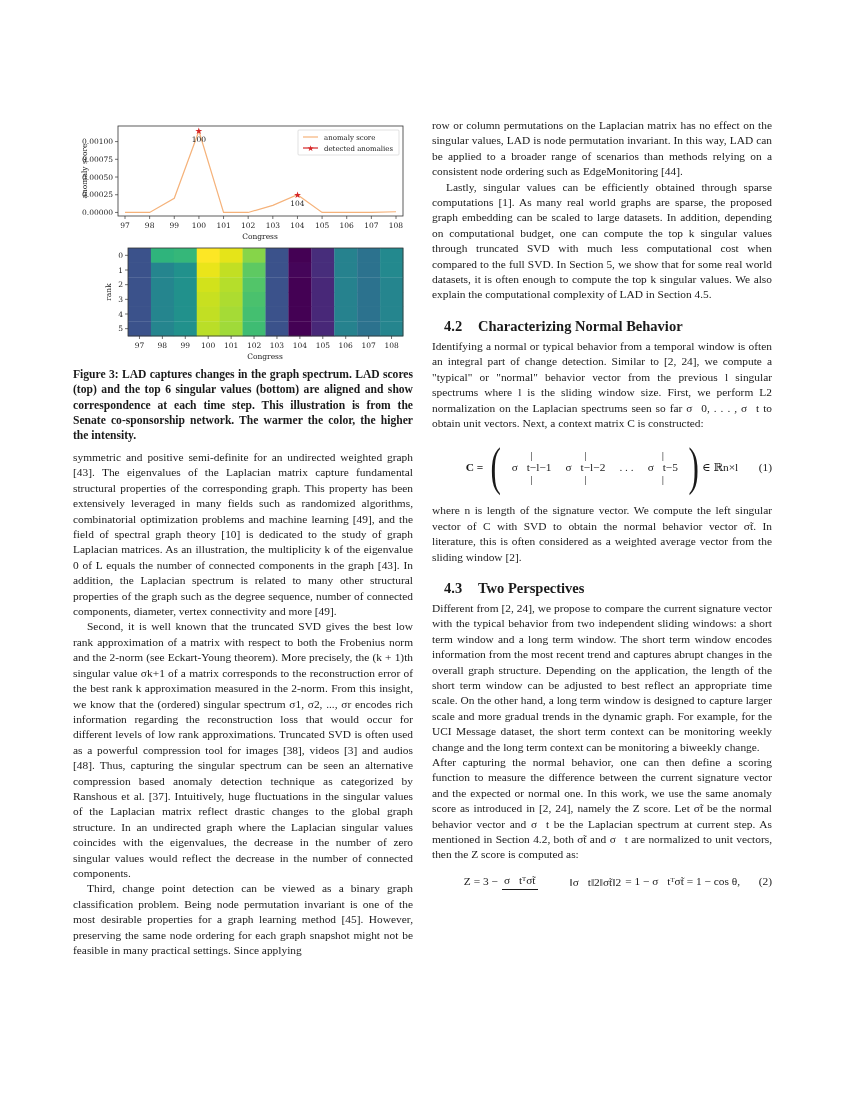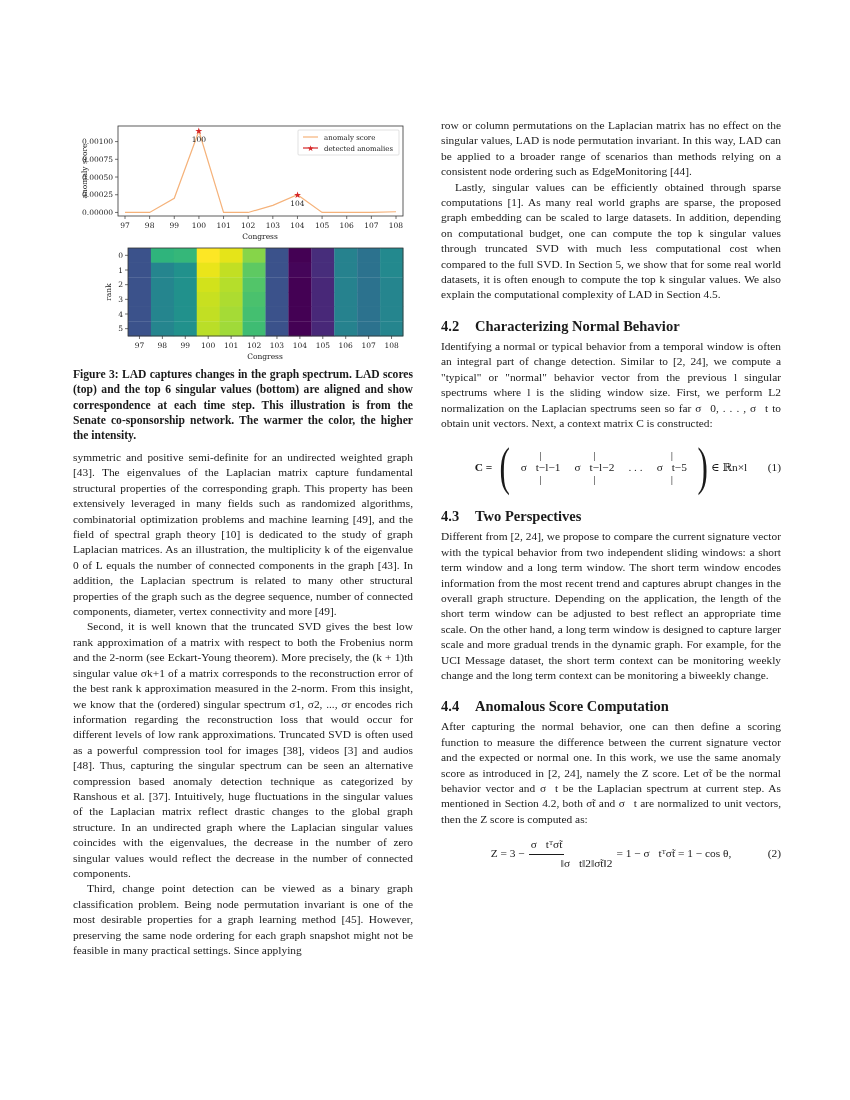--- a/index.html
+++ b/index.html
@@ -1,32 +1,32 @@
 <!DOCTYPE html>
 <html><head>
 <meta charset="utf-8">
 <style>
   html, body { margin:0; padding:0; background:#ffffff; }
   body { width:850px; height:1100px; position:relative; overflow:hidden;
          font-family:"Liberation Serif", "DejaVu Serif", serif; color:#1a1a1a; }
   .col { position:absolute; width:340px; font-size:11.4px; line-height:15.4px; text-align:justify; }
   .col-left { left:73px; top:450px; }
-  .col-right { left:441px; top:118px; }
+  .col-right { left:432px; top:118px; }
   p { margin:0; hyphens:auto; }
   p.indent { text-indent:14px;font-family:Liberation Serif, serif; }
   .caption { position:absolute; left:73px; top:367px; width:340px; font-weight:bold;
              font-size:11.6px; line-height:15.3px; text-align:justify; }
-  h3 { font-size:14.5px; font-weight:bold; margin:14px 0 4px 0; line-height:18px; }
+  h3 { font-size:14.5px; font-weight:bold; margin:14px 0 4px 12px; line-height:18px; }
   h3 .num { display:inline-block; width:34px; }
   .eq { display:flex; align-items:center; justify-content:center; position:relative; margin:10px 0 10px 0; font-size:11.4px; }
   .eq .eqnum { position:absolute; right:0; }
   .matrix { display:flex; align-items:center; }
   .paren { font-size:52px; line-height:52px; font-weight:100; transform:scaleX(0.6); }
   .mcol { display:flex; flex-direction:column; align-items:center; margin:0 7px; line-height:12px; }
-  .frac { display:inline-flex; flex-direction:column; align-items:flex-start; vertical-align:middle; margin:0 4px; }
+  .frac { display:inline-flex; flex-direction:row; align-items:flex-end; vertical-align:middle; margin:0 4px; }
   .frac .top { border-bottom:1px solid #1a1a1a; padding:0 2px 1px; }
   .frac .bot { padding-top:1px;margin-left:32px; }
   
   .fig { position:absolute; left:73px; top:118px; width:340px; height:250px; font-family:"DejaVu Serif", serif; }
   svg text { font-family:"DejaVu Serif", serif; }
 </style>
 </head>
 <body>
 
 <div class="fig">
@@ -251,29 +251,27 @@
       <span class="mcol">
           <span>|</span>
           <span>σ⃗t−5</span>
           <span>|</span>
         </span>
       <span class="paren">)</span>
     </span>
     <span>∈ ℝn×l</span>
     <span class="eqnum">(1)</span>
   </div>
+  <p>where n is length of the signature vector. We compute the left singular vector of C with SVD to obtain the normal behavior vector σ̃t. In literature, this is often considered as a weighted average vector from the sliding window [2].</p>
 
   <h3>
     <span class="num">4.3</span><span>Two Perspectives</span>
   </h3>
   <p>Different from [2, 24], we propose to compare the current signature vector with the typical behavior from two independent sliding windows: a short term window and a long term window. The short term window encodes information from the most recent trend and captures abrupt changes in the overall graph structure. Depending on the application, the length of the short term window can be adjusted to best reflect an appropriate time scale. On the other hand, a long term window is designed to capture larger scale and more gradual trends in the dynamic graph. For example, for the UCI Message dataset, the short term context can be monitoring weekly change and the long term context can be monitoring a biweekly change.</p>
 
-  <h3>
-    <span class="num">4.4</span><span>Anomalous Score Computation</span>
-  </h3>
   <p>After capturing the normal behavior, one can then define a scoring function to measure the difference between the current signature vector and the expected or normal one. In this work, we use the same anomaly score as introduced in [2, 24], namely the Z score. Let σ̃t be the normal behavior vector and σ⃗t be the Laplacian spectrum at current step. As mentioned in Section 4.2, both σ̃t and σ⃗t are normalized to unit vectors, then the Z score is computed as:</p>
   <div class="eq">
     <span>Z = 3 −</span>
     <span class="frac">
       <span class="top">σ⃗tᵀσ̃t</span>
       <span class="bot">‖σ⃗t‖2‖σ̃t‖2</span>
     </span>
     <span>= 1 − σ⃗tᵀσ̃t = 1 − cos θ,</span>
     <span class="eqnum">(2)</span>
   </div>

